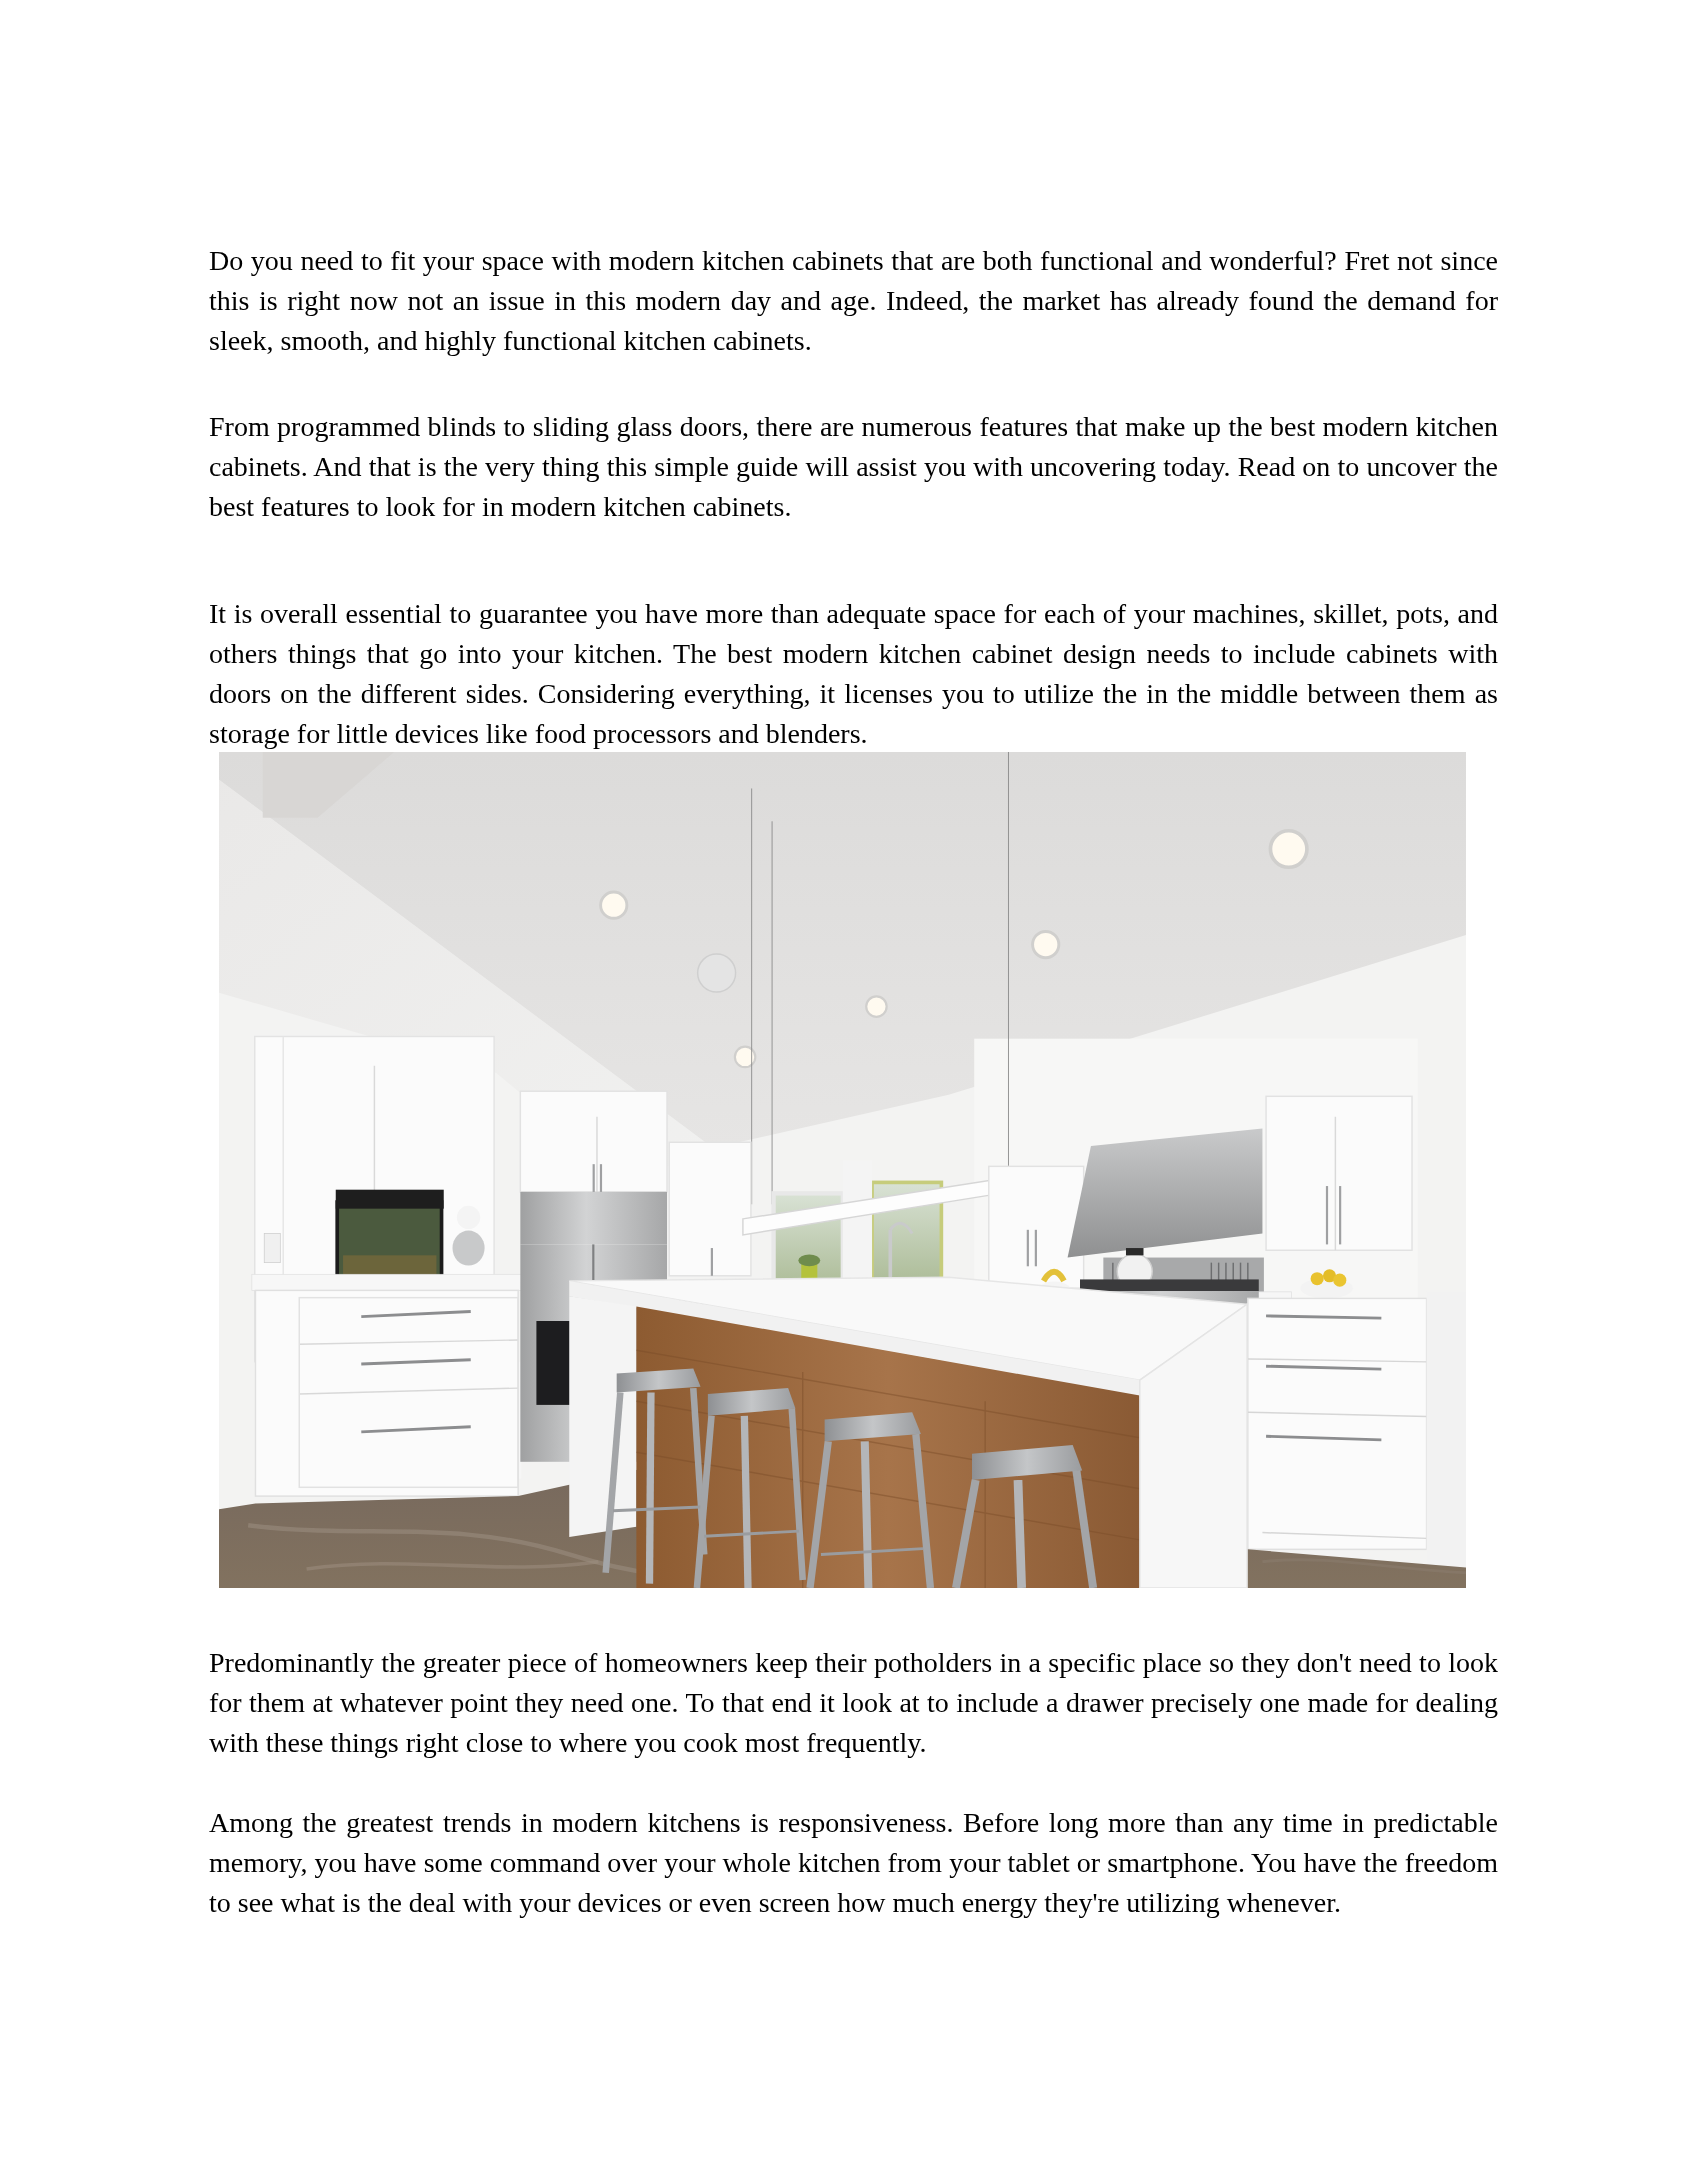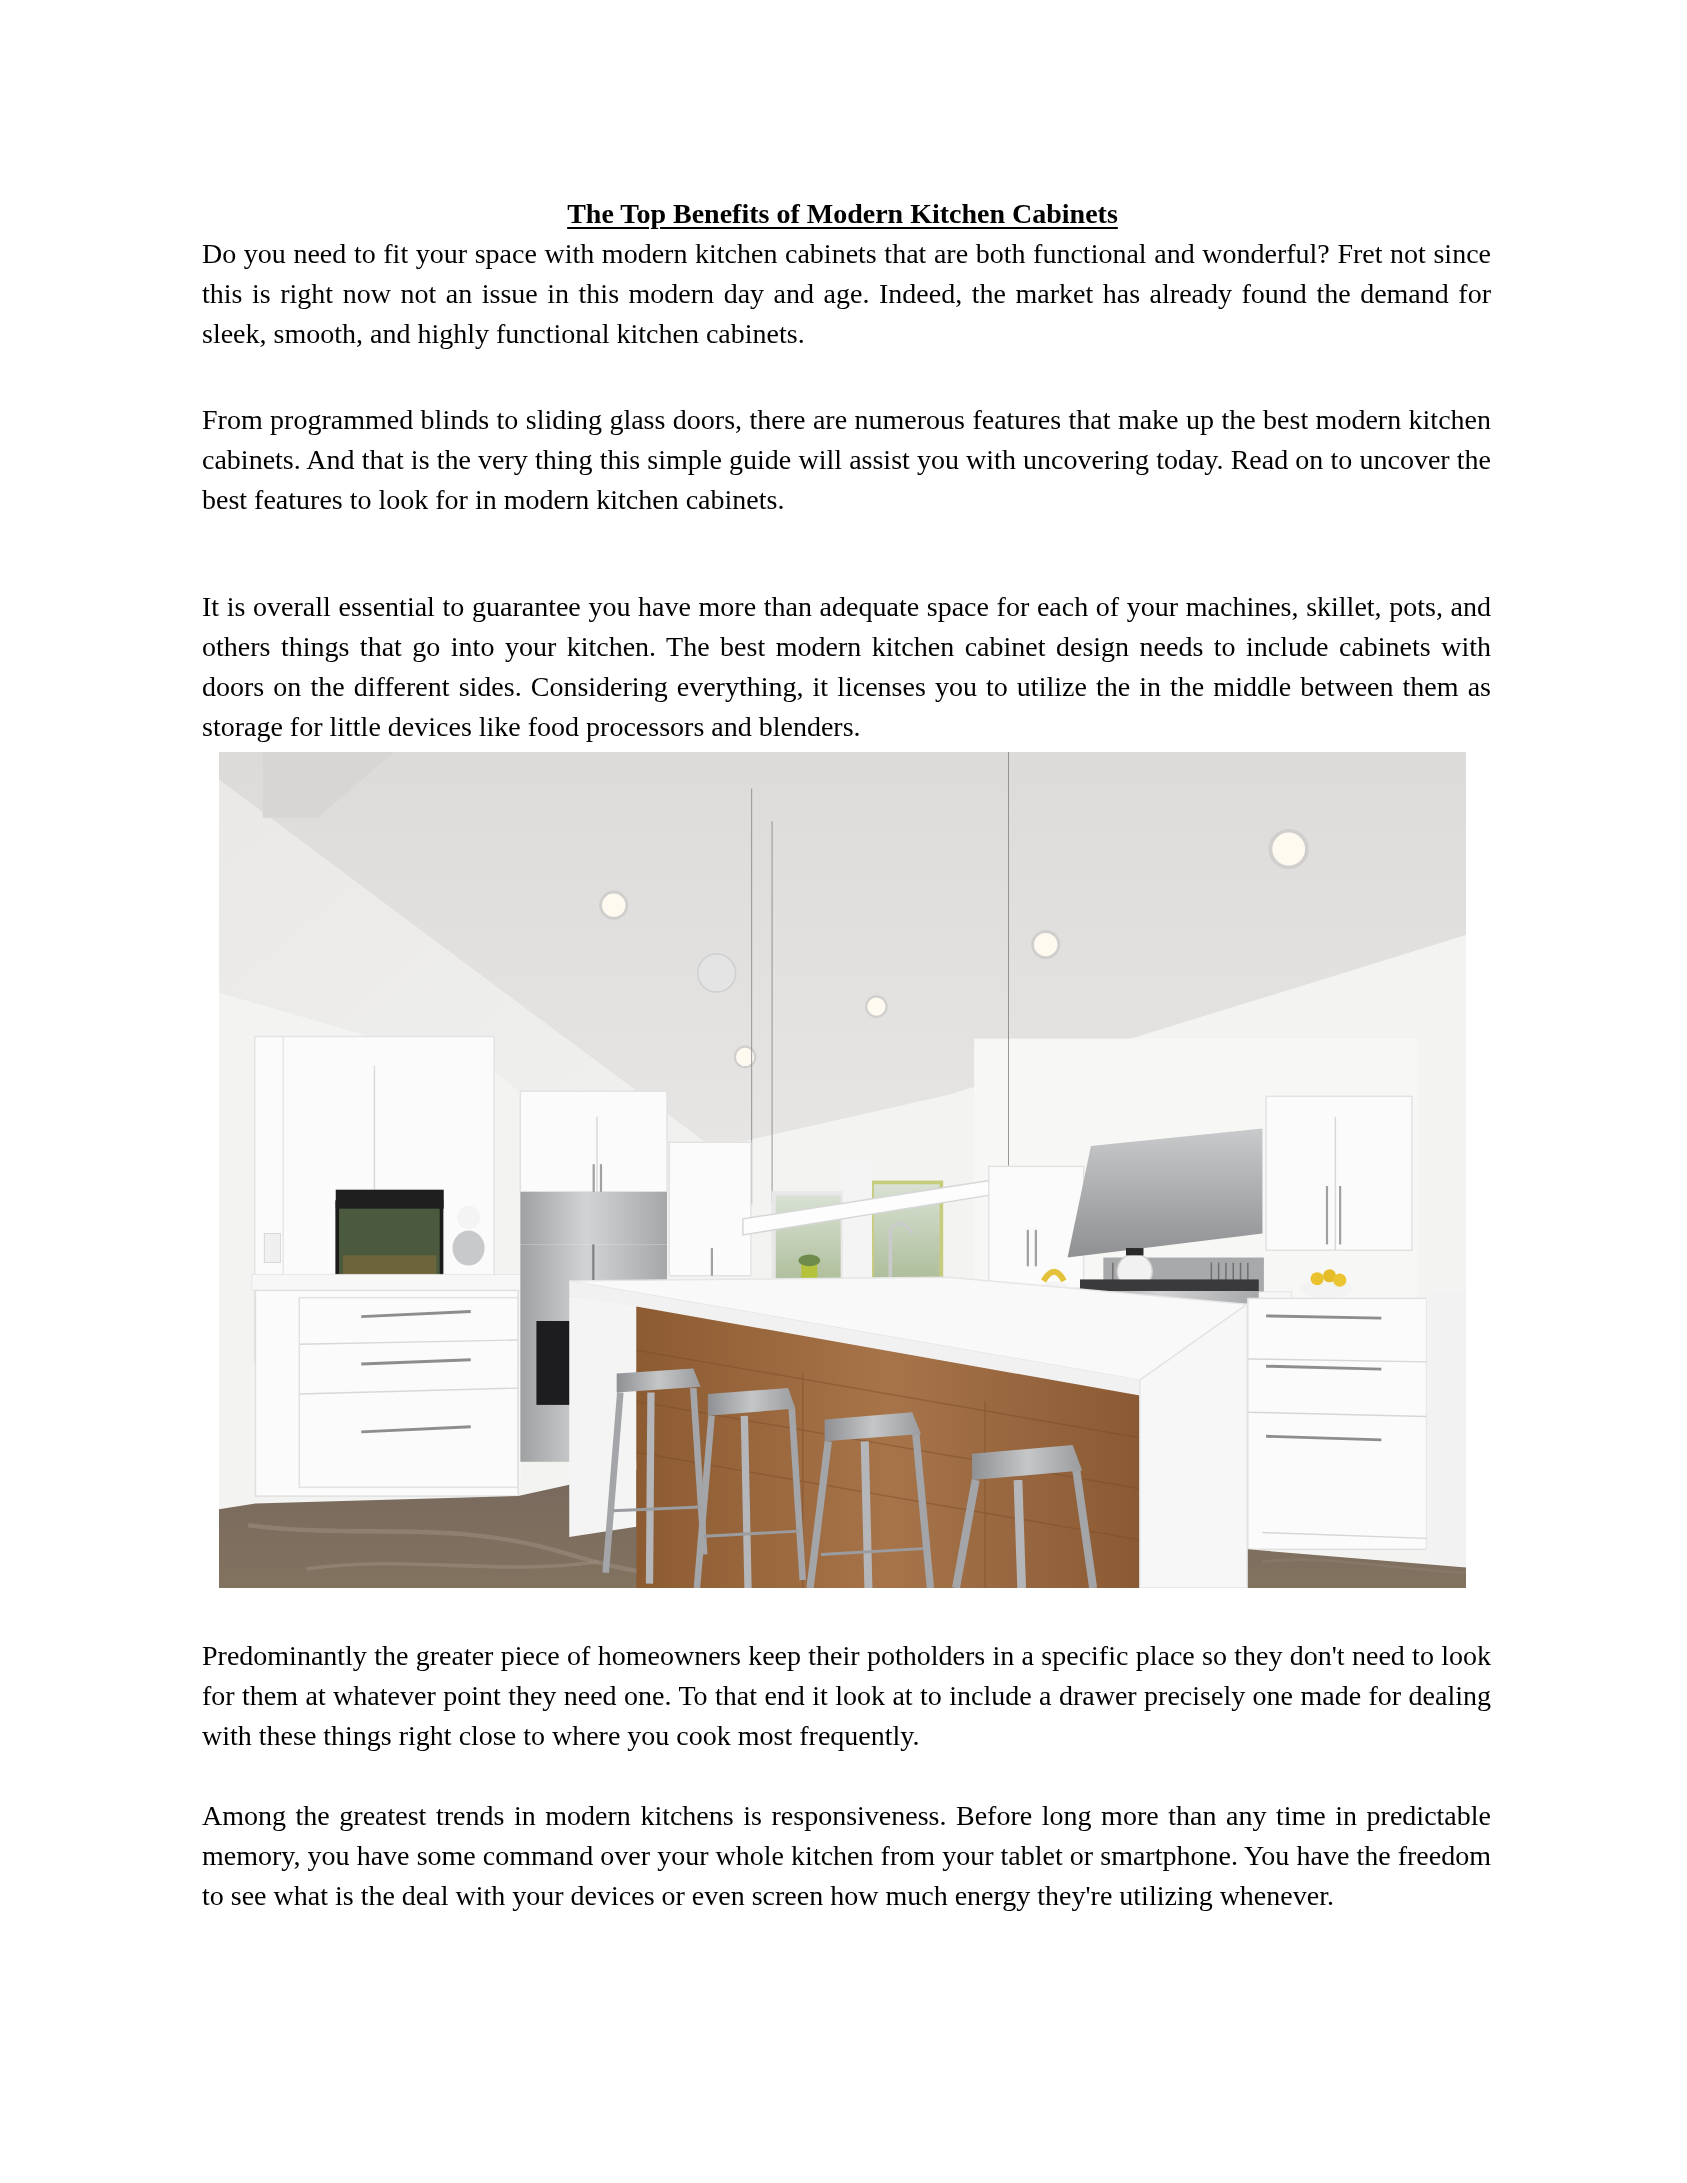--- a/index.html
+++ b/index.html
@@ -7,21 +7,21 @@
   .page { position: absolute; left: 0; top: 0; width: 1687px; height: 2183px; background: #ffffff; }
   .txt {
     position: absolute;
     left: 198px;
     width: 1289px;
     font-family: "Liberation Serif", "DejaVu Serif", serif;
     font-size: 28px;
     line-height: 40px;
     color: #000000;
     text-align: justify;
-    margin: 4px;
+    margin: 11px;
   }
   .title {
     position: absolute;
     left: 198px;
     width: 1289px;
     top: 194px;
     font-family: "Liberation Serif", "DejaVu Serif", serif;
     font-size: 28px;
     line-height: 40px;
     font-weight: bold;
@@ -44,21 +44,20 @@
     overflow: hidden;
     background: #e9e8e6;
   }
   .photo svg { display: block; width: 1247px; height: 836px; }
 </style>
 </head>
 <body>
 
 <div class="page">
 
-  <h1 class="title"><span>The Top Benefits of Modern Kitchen Cabinets</span></h1>
 
   <p class="txt" id="p1">Do you need to fit your space with modern kitchen cabinets that are both functional and wonderful? Fret not since this is right now not an issue in this modern day and age. Indeed, the market has already found the demand for sleek, smooth, and highly functional kitchen cabinets.</p>
   <p class="txt" id="p2">From programmed blinds to sliding glass doors, there are numerous features that make up the best modern kitchen cabinets. And that is the very thing this simple guide will assist you with uncovering today. Read on to uncover the best features to look for in modern kitchen cabinets.</p>
   <p class="txt" id="p3">It is overall essential to guarantee you have more than adequate space for each of your machines, skillet, pots, and others things that go into your kitchen. The best modern kitchen cabinet design needs to include cabinets with doors on the different sides. Considering everything, it licenses you to utilize the in the middle between them as storage for little devices like food processors and blenders.</p>
 
   <div class="photo">
     <svg viewBox="0 0 1709 1146" xmlns="http://www.w3.org/2000/svg" preserveAspectRatio="none">
       <defs>
         <linearGradient id="gCeilL" x1="0" y1="0" x2="1" y2="1">
           <stop offset="0" stop-color="#e2e0df"></stop>

